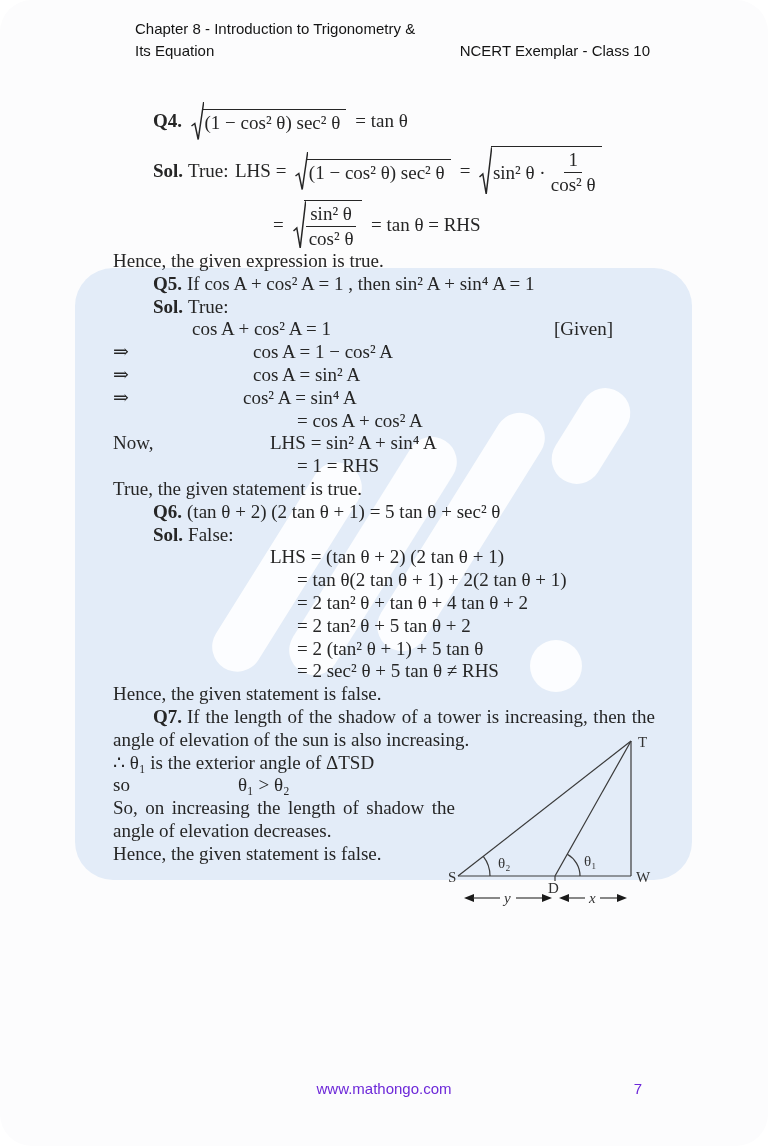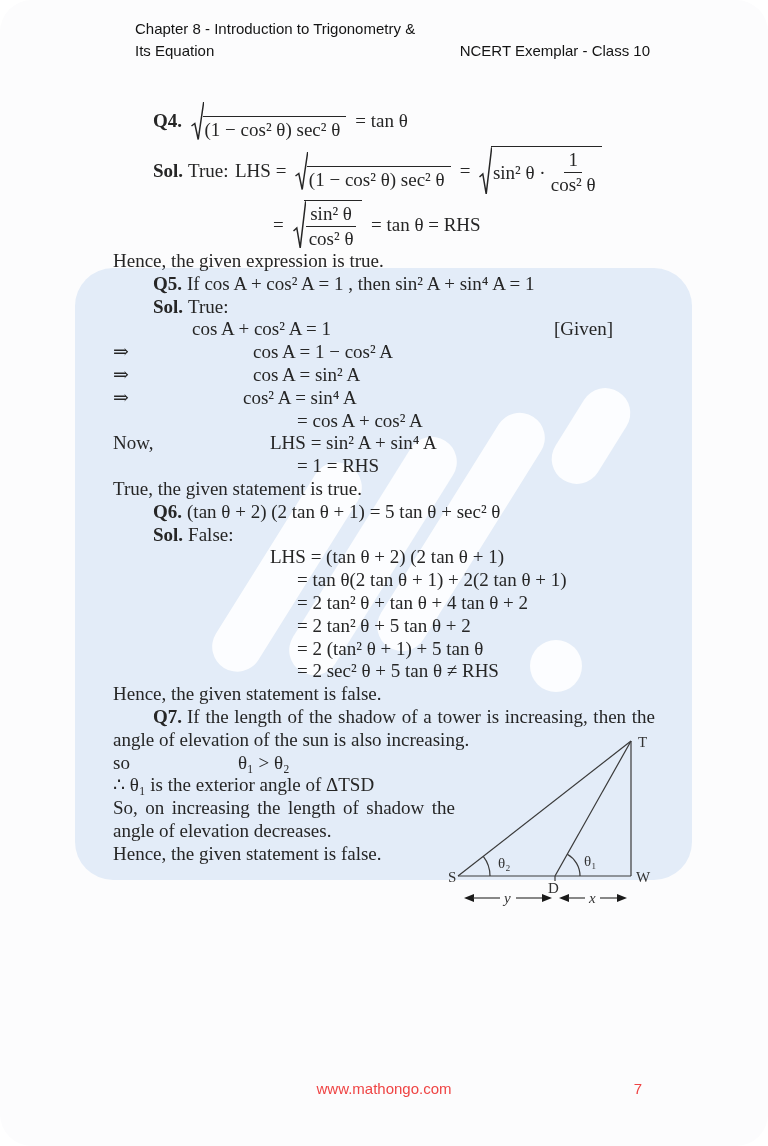--- a/index.html
+++ b/index.html
@@ -31,39 +31,39 @@
   .impcol{width:140px;flex:none;}
   .nowcol{width:157px;flex:none;}
   .socol{width:125px;flex:none;}
   .mx{margin:0 5px;}
   .ml-given{margin-left:79px;}
   .tag{margin-left:auto;padding-right:42px;}
   .ml-a{margin-left:157px;}
   .ml-b{margin-left:184px;}
   .q7-col{width:342px;}
   
-  .sqrt{display:inline-flex;align-items:flex-end;margin:0 4px;}
+  .sqrt{display:inline-flex;align-items:center;margin:0 4px;}
   .tickwrap{width:13px;flex:none;display:flex;align-self:stretch;}
   .rtick{width:100%;height:100%;}
   .rtick path{fill:none;stroke:#262626;stroke-width:1.5;vector-effect:non-scaling-stroke;}
   .radicand{border-top:1.5px solid #262626;padding:2px 6px 0 2px;margin-left:-1.5px;
             display:inline-flex;align-items:center;}
   
   .frac{display:inline-flex;flex-direction:column;align-items:center;line-height:1.15;margin-left:5px;}
   .frac .num{border-bottom:1.4px solid #262626;padding:0 4px 1px;}
   .frac .den{padding-top:1px;}
   
   .diagram{position:absolute;left:448px;top:735px;z-index:3;}
   .diagram text{font-family:"Liberation Serif","DejaVu Serif",serif;font-size:15px;fill:#333;}
   .diagram .it{font-style:italic;}
   .dline{stroke:#3a3a3a;stroke-width:1.2;fill:none;}
   .darr{fill:#1a1a1a;}
   
   .footer{position:absolute;left:0;top:1080px;width:100%;font-family:"Liberation Sans","DejaVu Sans",sans-serif;
-          font-size:15px;color:#ef4444;z-index:2;}
+          font-size:15px;color:#6d28d9;z-index:2;}
   .site{display:block;text-align:center;}
   .pn{position:absolute;right:126px;top:0;}
 </style>
 </head>
 <body>
 
 <div class="page">
 
   <div class="hdr">
     <div>
@@ -189,25 +189,25 @@
     <div class="ln ml-b">= tan θ(2 tan θ + 1) + 2(2 tan θ + 1)</div>
     <div class="ln ml-b">= 2 tan² θ + tan θ + 4 tan θ + 2</div>
     <div class="ln ml-b">= 2 tan² θ + 5 tan θ + 2</div>
     <div class="ln ml-b">= 2 (tan² θ + 1) + 5 tan θ</div>
     <div class="ln ml-b">= 2 sec² θ + 5 tan θ ≠ RHS</div>
     <div class="ln">Hence, the given statement is false.</div>
 
     <div class="ln jt">
       <span class="b">Q7.</span><span>If the length of the shadow of a tower is increasing, then the angle of elevation of the sun is also increasing.</span>
     </div>
+    <div class="ln q7-col">∴ θ₁ is the exterior angle of ΔTSD</div>
     <div class="ln row q7-col">
       <span class="socol">so</span>
       <span>θ₁ &gt; θ₂</span>
     </div>
-    <div class="ln q7-col">∴ θ₁ is the exterior angle of ΔTSD</div>
     <div class="ln jt q7-col">So, on increasing the length of shadow the angle of elevation decreases.</div>
     <div class="ln">Hence, the given statement is false.</div>
 
   </div>
 
   <svg class="diagram" width="210" height="180" viewBox="0 0 210 180">
     <line class="dline" x1="10" y1="141" x2="183" y2="6"></line>
     <line class="dline" x1="107" y1="141" x2="183" y2="6"></line>
     <line class="dline" x1="183" y1="6" x2="183" y2="141"></line>
     <line class="dline" x1="10" y1="141" x2="183" y2="141"></line>

